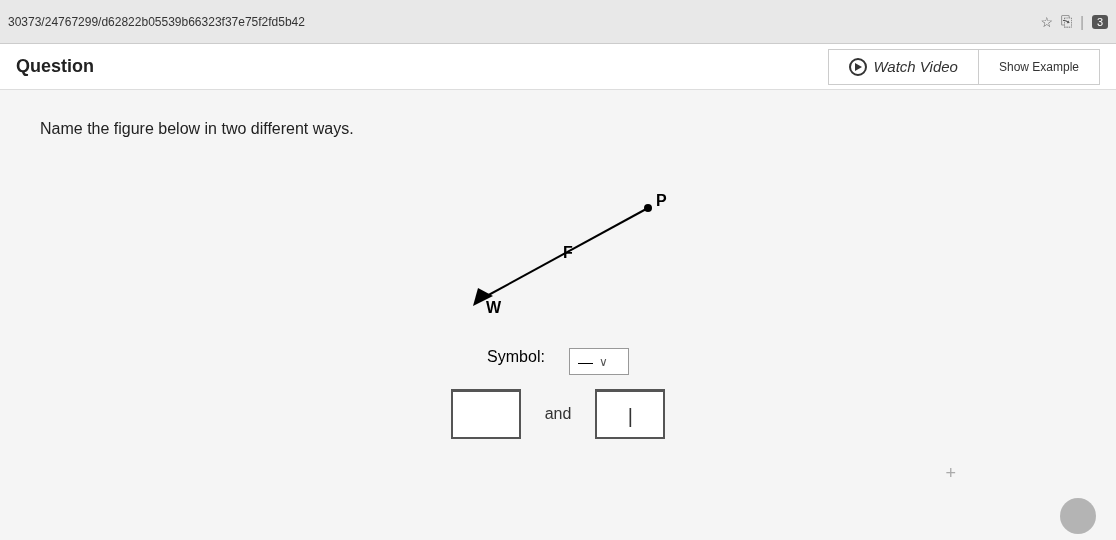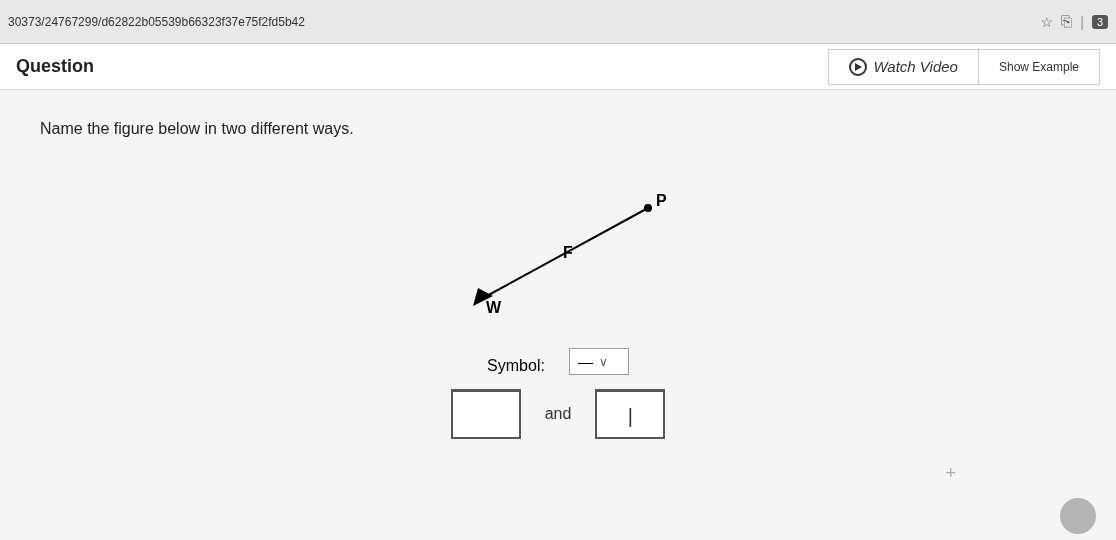--- a/index.html
+++ b/index.html
@@ -127,21 +127,21 @@
     
     .symbol-area {
       display: flex;
       flex-direction: column;
       align-items: center;
       gap: 14px;
     }
 
     .symbol-row {
       display: flex;
-      align-items: flex-end;
+      align-items: flex-start;
       gap: 24px;
       font-size: 16px;
     }
 
     .symbol-dropdown {
       display: flex;
       align-items: center;
       border: 1px solid #999;
       background: white;
       padding: 4px 8px;

